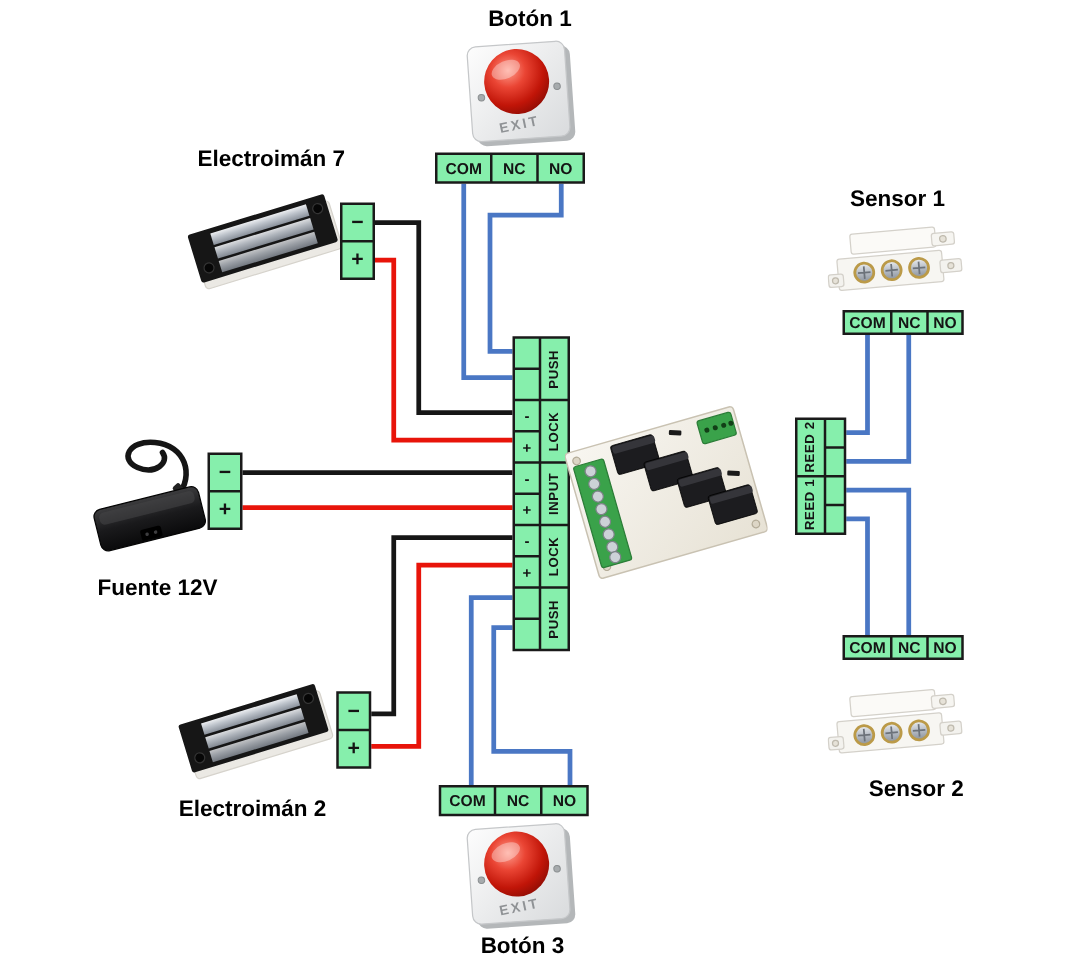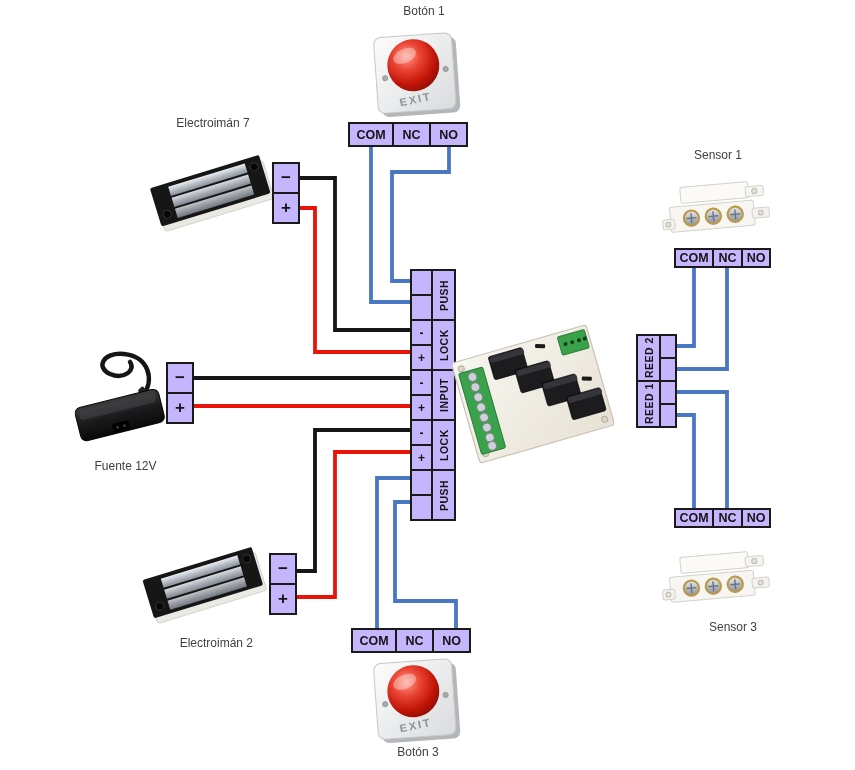--- a/index.html
+++ b/index.html
@@ -2,29 +2,29 @@
 <html><head>
 <meta charset="utf-8">
 <style>
   html,body{margin:0;padding:0;background:#ffffff;}
   #canvas{
     position:relative;width:855px;height:770px;background:#ffffff;
     font-family:"Liberation Sans", sans-serif;overflow:hidden;
   }
   .abs{position:absolute;}
   .comp-label{
-    font-weight:400;font-size:12px;color:#404040;text-align:center;
+    font-weight:700;font-size:18px;color:#000000;text-align:center;
     white-space:nowrap;line-height:1.15;
   }
   
   .strip{
     display:grid;background:#1a1a1a;padding:2px;gap:2px;box-sizing:border-box;
   }
   .tcell{
-    background:#c4b5fd;display:flex;align-items:center;justify-content:center;
+    background:#86efac;display:flex;align-items:center;justify-content:center;
     font-weight:700;color:#141414;
   }
   .hcell{font-size:12.5px;}
   .pmcell{font-size:17px;}
   .smallcell{font-size:12px;}
   .vlabel{
     writing-mode:vertical-rl;transform:rotate(180deg);
     font-size:10.5px;letter-spacing:0.5px;
   }
   .wires{position:absolute;left:0;top:0;pointer-events:none;}
@@ -318,15 +318,15 @@
           <g stroke="#6c727a" stroke-width="1.4">
             <path d="M24,39.5 h10 M29,34.5 v10"></path>
               <path d="M46,39.5 h10 M51,34.5 v10"></path>
               <path d="M68,39.5 h10 M73,34.5 v10"></path>
           </g>
         </g>
       </g>
     </svg>
   </div>
 
-  <div class="abs comp-label" style="left:688px;top:621px;width:90px;">Sensor 3</div>
+  <div class="abs comp-label" style="left:688px;top:621px;width:90px;">Sensor 2</div>
 
 </div>
 
 </body></html>

